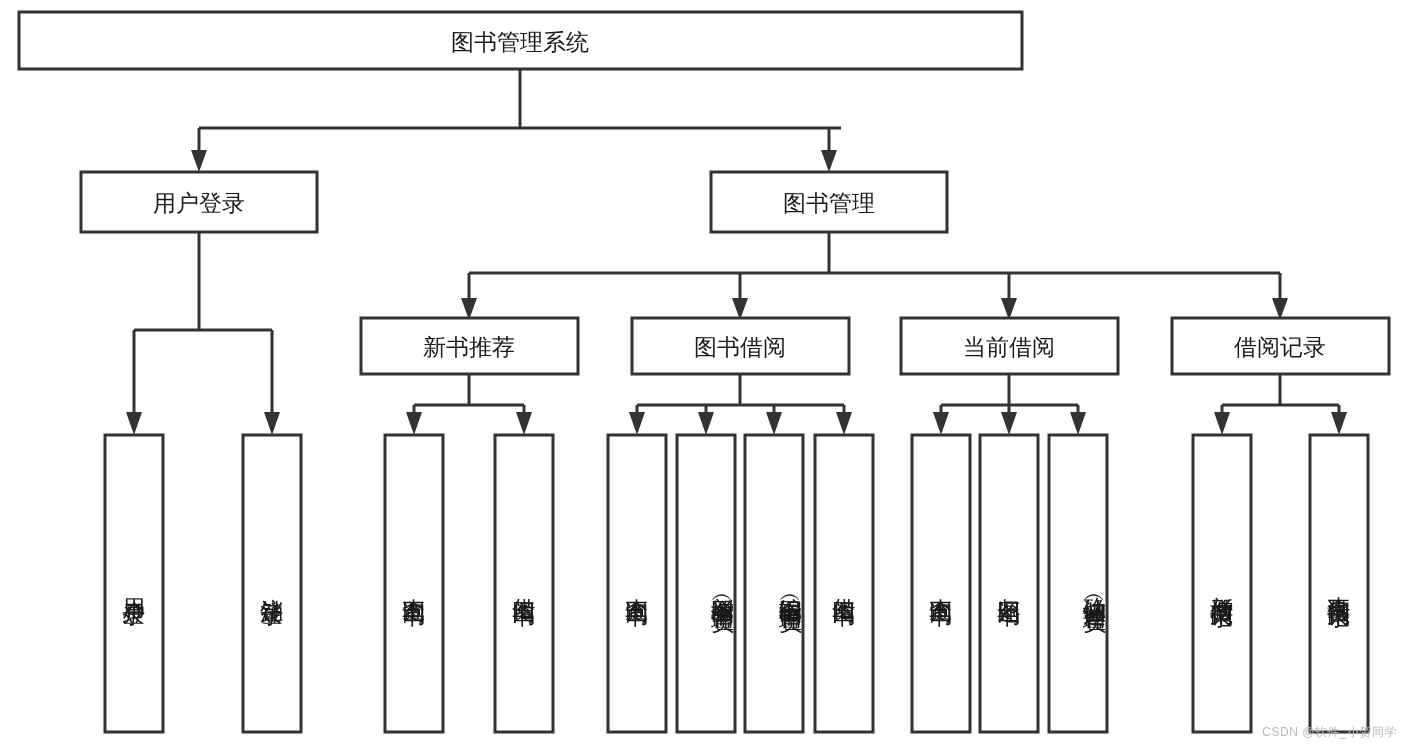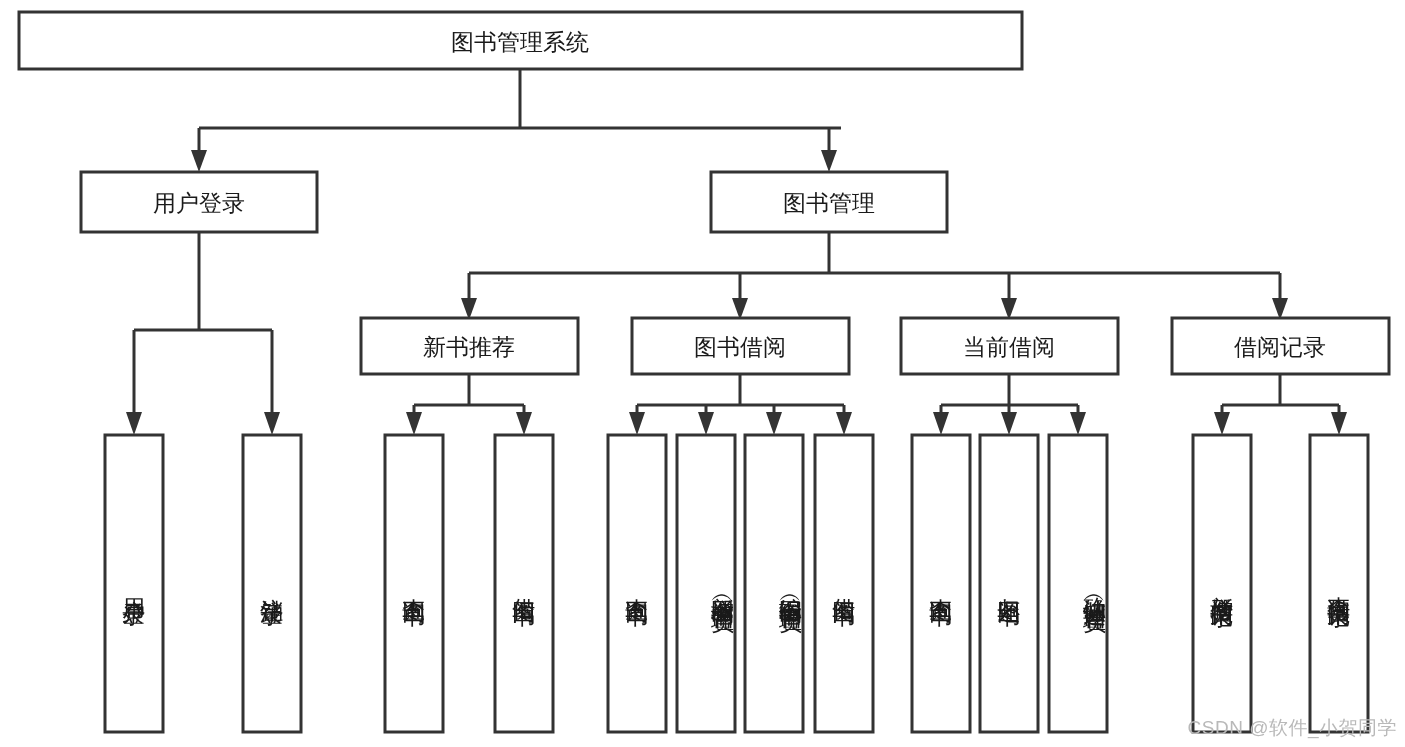--- a/index.html
+++ b/index.html
@@ -62,21 +62,21 @@
     white-space: nowrap;
     letter-spacing: 2px;
     text-align: center;
     pointer-events: none;
   }
   .watermark {
     position: absolute;
     right: 8px;
     bottom: 6px;
     font-family: "Liberation Sans", "DejaVu Sans", sans-serif;
-    font-size: 19px;
+    font-size: 12px;
     color: #b9b9b9;
     white-space: nowrap;
     letter-spacing: 0.5px;
   }
 </style>
 </head>
 <body>
 
 <div id="diagram-root">
 

